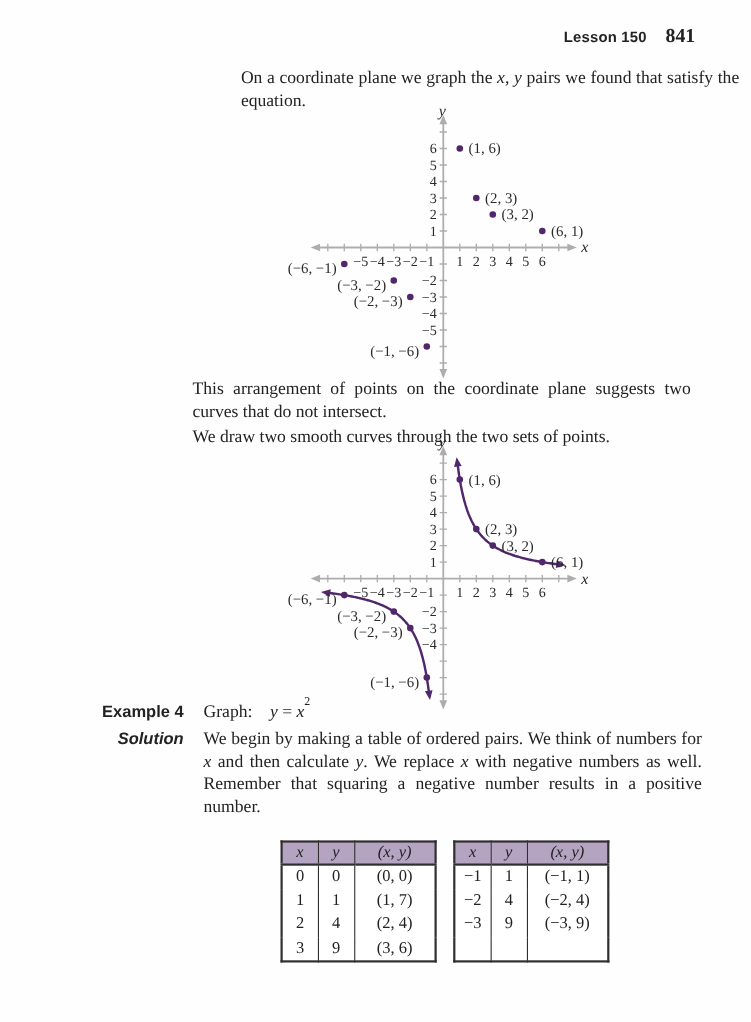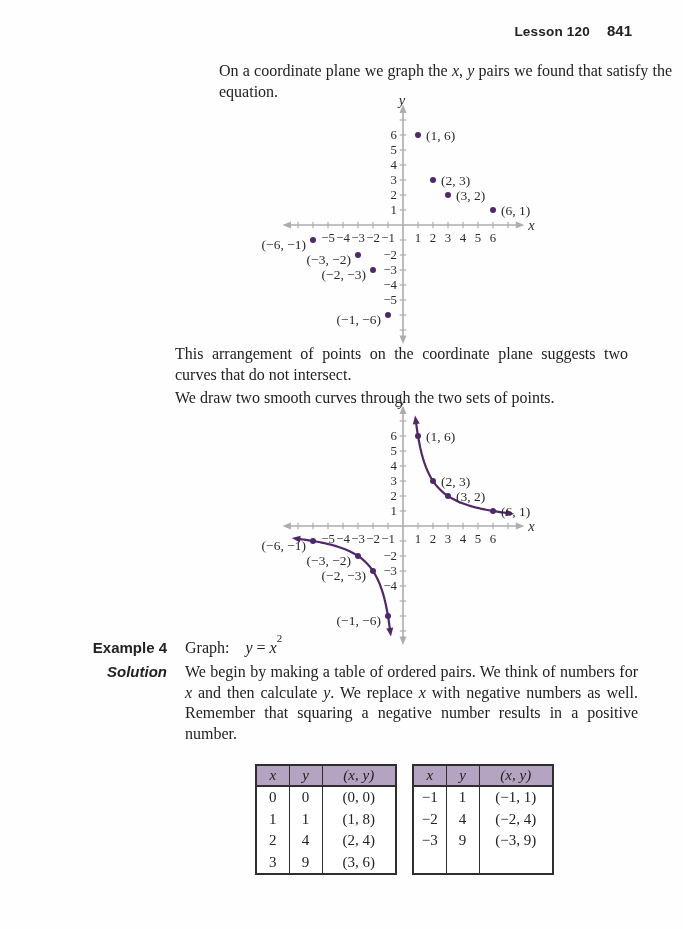--- a/index.html
+++ b/index.html
@@ -7,21 +7,21 @@
     position:relative; width:683px; height:929px;
     background:#fefefe; overflow:hidden;
     font-family:"Liberation Serif", serif; color:#222;
   }
   .hdr {
     position:absolute; top:22px; right:51px;
     display:flex; align-items:baseline; gap:17px;
     font-family:"Liberation Sans", sans-serif; font-weight:bold;
   }
   .hdr .lesson { font-size:13.5px; letter-spacing:.2px; }
-  .hdr .pageno { font-size:15px; }
+  .hdr .pageno { font-size:18px;font-family:Liberation Serif, serif; }
   .para {
     position:absolute; left:175px; width:453px;
     font-size:16px; line-height:20.6px; text-align:justify; margin:0;
   }
   .p1 { top:61px;margin-left:44px; }
   .p2 { top:344px; }
   .p3 { top:388px; }
   .it { font-style:italic; }
   sup { font-size:0.68em; position:relative; top:-0.4em; line-height:0; }
   .graph { position:absolute; left:251px; width:306px; height:252px; }
@@ -61,21 +61,21 @@
   }
   .vtable td { height:21.5px; padding:0; line-height:21.5px; }
   .vtable th + th, .vtable td + td { border-left:1.4px solid #2f2f2f; }
 </style>
 </head>
 <body>
 
 <div class="page">
 
   <div class="hdr">
-    <span class="lesson">Lesson 120</span>
+    <span class="lesson">Lesson 150</span>
     <span class="pageno">841</span>
   </div>
 
   <p class="para p1"><span>On a coordinate plane we graph the </span><span class="it">x</span><span>, </span><span class="it">y</span><span> pairs we found that satisfy the equation.</span></p>
 
   <div class="graph g1"><svg width="306" height="252" viewBox="0 0 306 252">
         <line x1="39.5" y1="128" x2="265.25" y2="128" stroke="#adadad" stroke-width="1.6"></line>
         <line x1="152" y1="15.5" x2="152" y2="239" stroke="#adadad" stroke-width="1.6"></line>
         <polygon points="-1.5,-3.5 7,0 -1.5,3.5" fill="#adadad" transform="translate(266.3,128) rotate(0)"></polygon>
         <polygon points="-1.5,-3.5 7,0 -1.5,3.5" fill="#adadad" transform="translate(38.44999999999999,128) rotate(180)"></polygon>
@@ -256,21 +256,21 @@
       </thead>
     <tbody>
         <tr>
           <td>0</td>
           <td>0</td>
           <td>(0, 0)</td>
         </tr>
         <tr>
           <td>1</td>
           <td>1</td>
-          <td>(1, 8)</td>
+          <td>(1, 7)</td>
         </tr>
         <tr>
           <td>2</td>
           <td>4</td>
           <td>(2, 4)</td>
         </tr>
         <tr>
           <td>3</td>
           <td>9</td>
           <td>(3, 6)</td>

